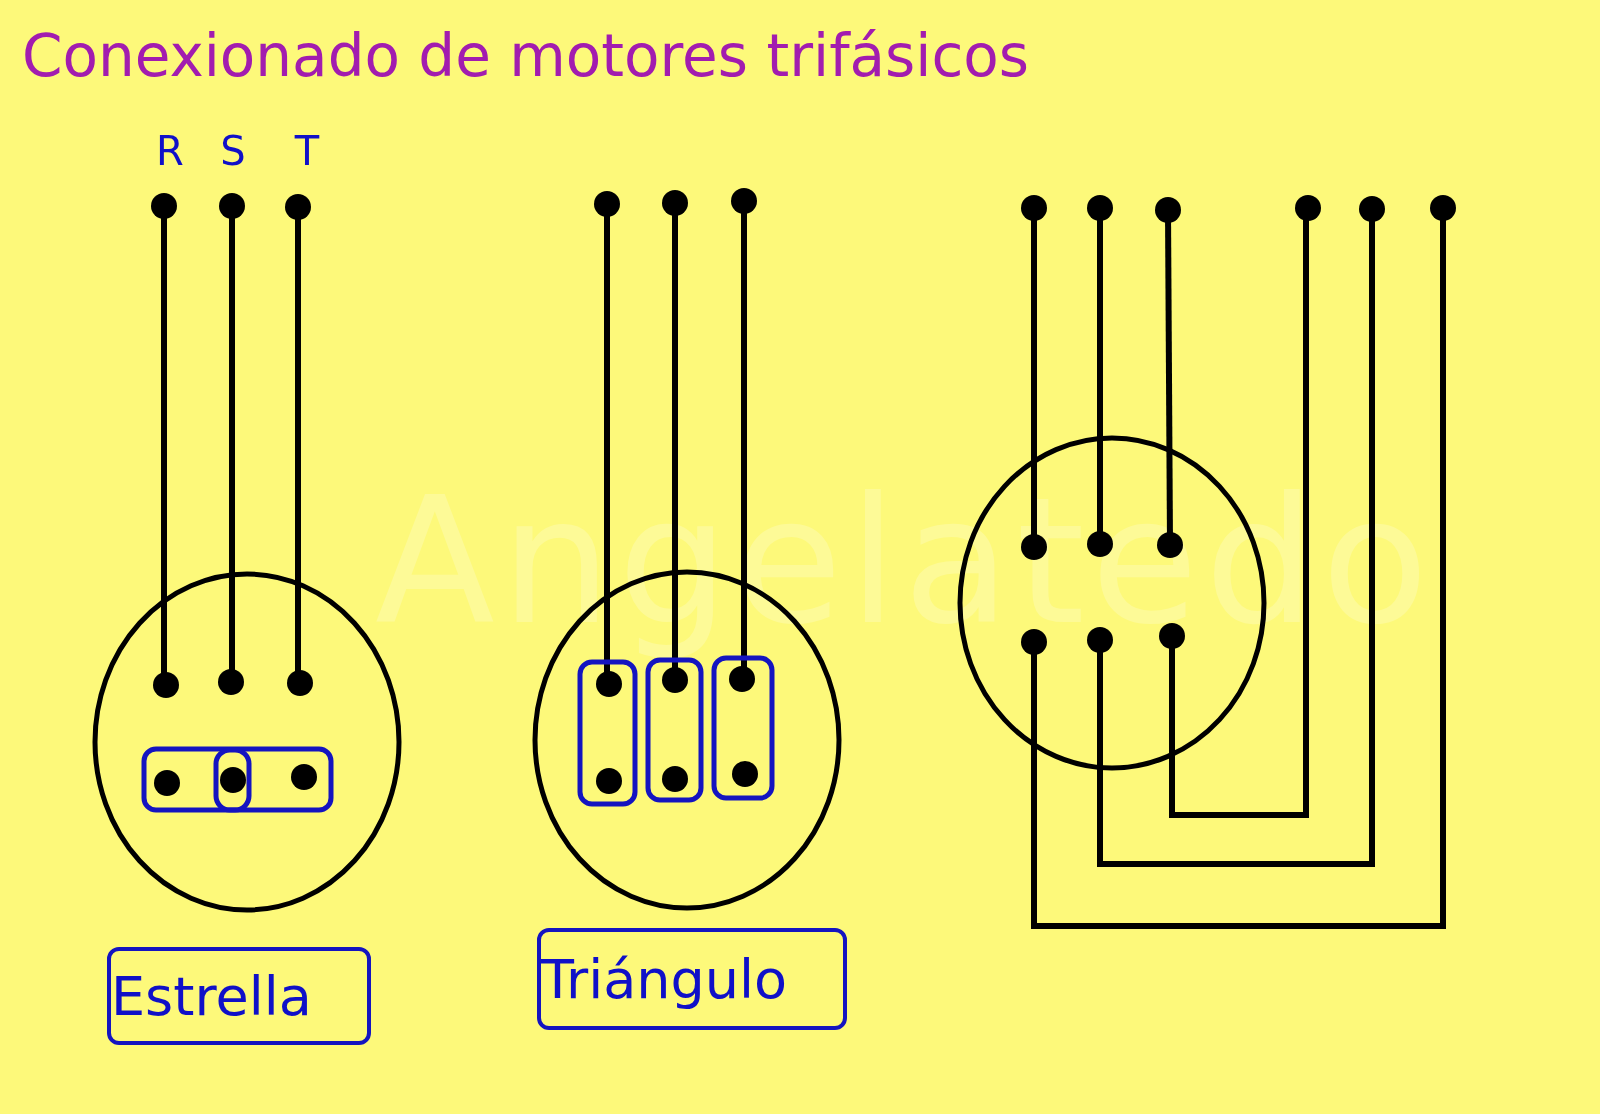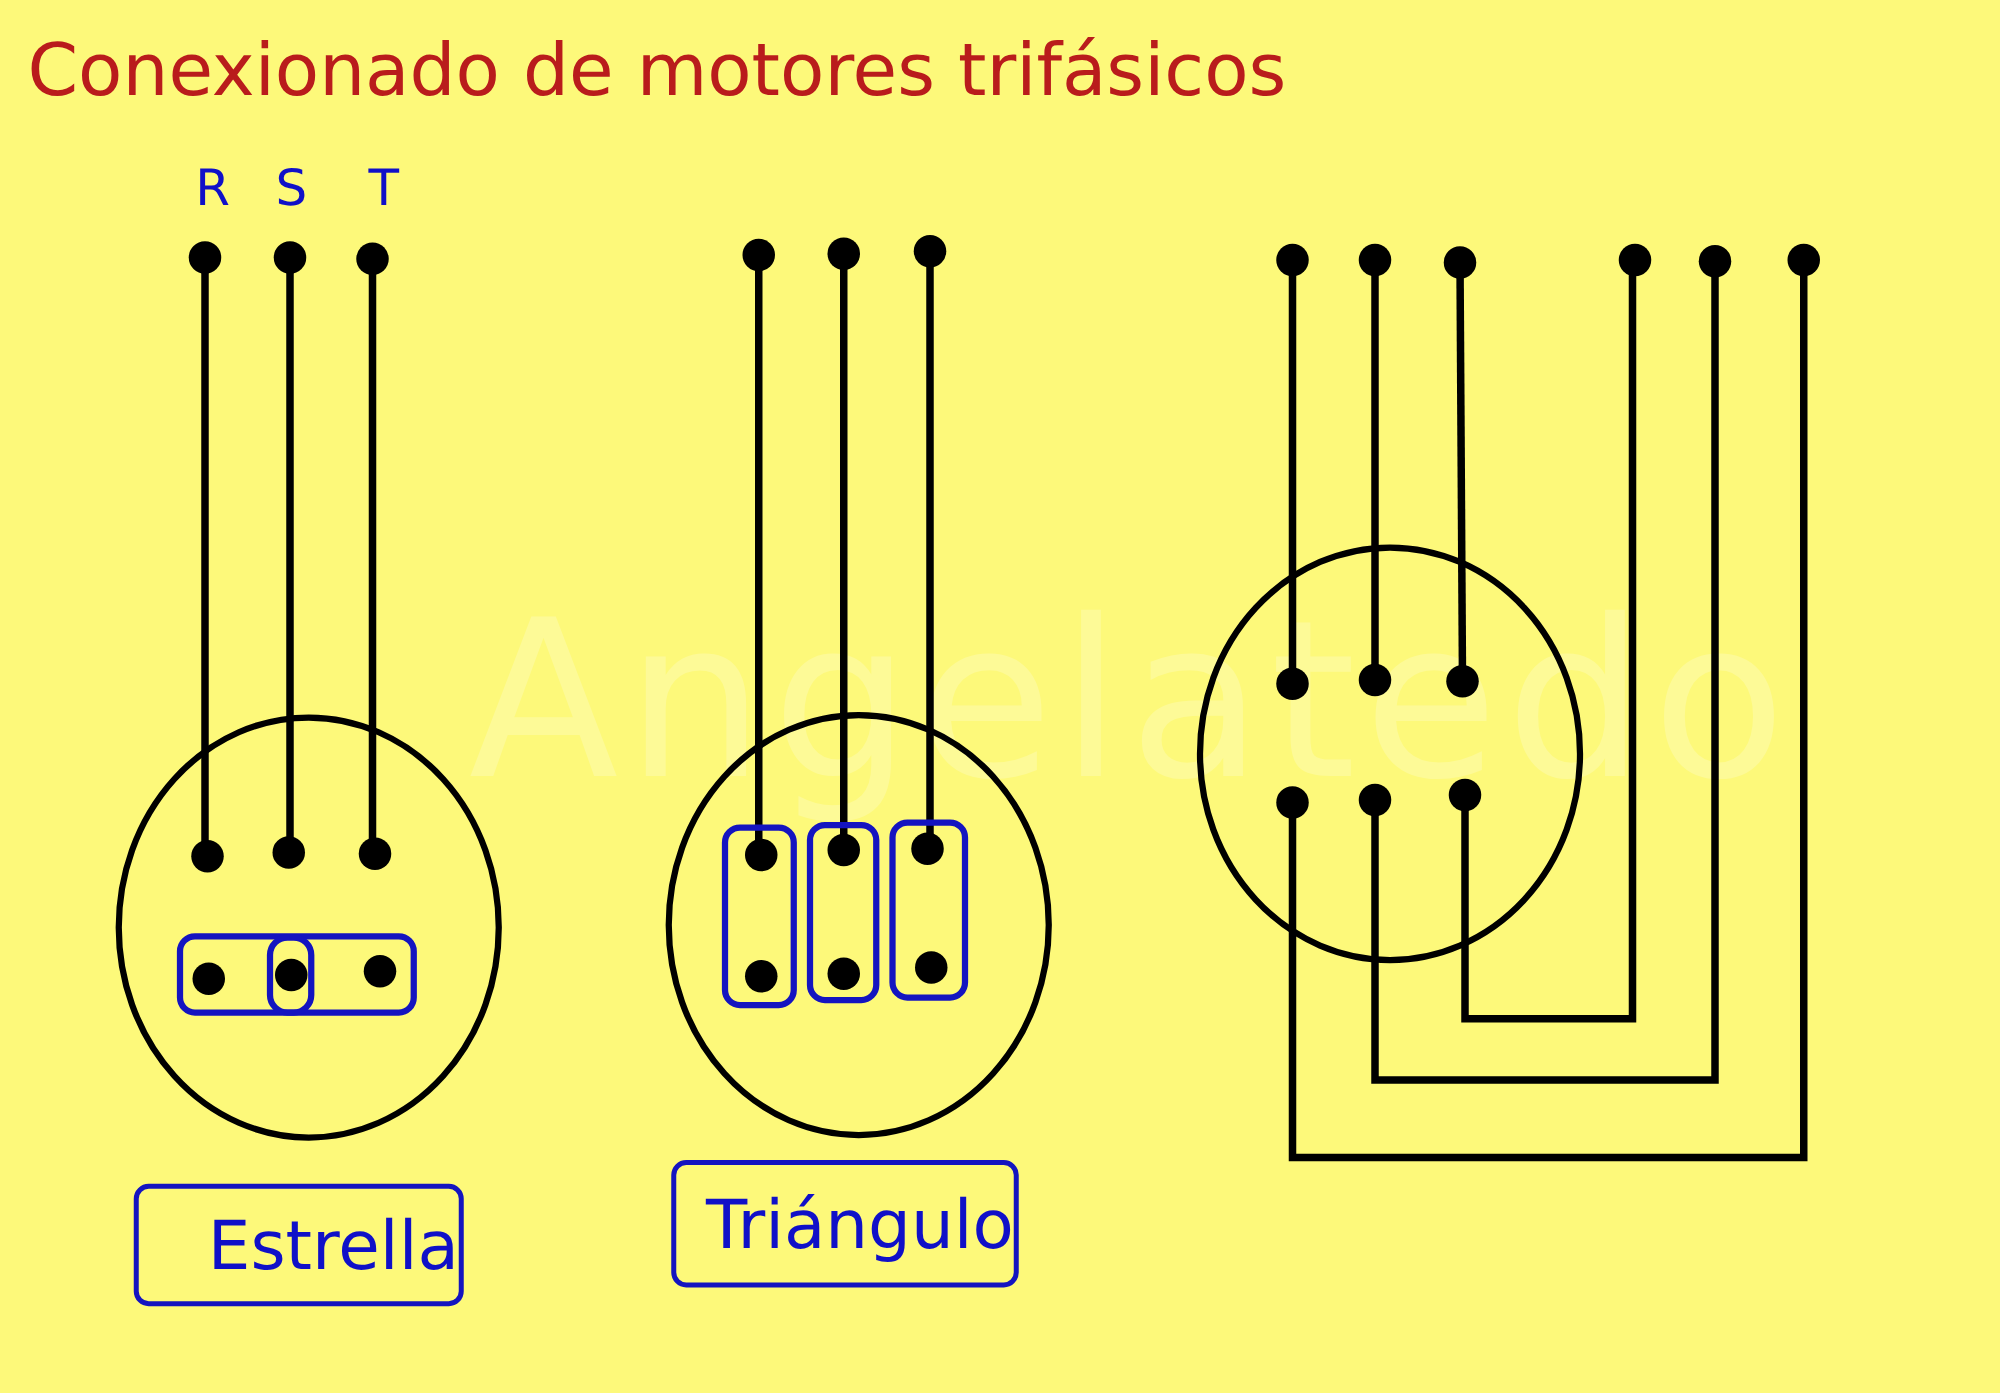--- a/index.html
+++ b/index.html
@@ -4,39 +4,39 @@
 <style>
   html, body { margin: 0; padding: 0; }
   body {
     width: 1600px; height: 1114px; overflow: hidden;
     background: #fdf97a;
     font-family: "DejaVu Sans", "Liberation Sans", sans-serif;
   }
   #canvas { position: absolute; left: 0; top: 0; width: 1600px; height: 1114px; }
   .title {
     position: absolute; left: 22px; top: 22px;
-    font-size: 58px; color: #b91c1c; letter-spacing: 0px;
+    font-size: 58px; color: #a21caf; letter-spacing: 0px;
     font-family: "DejaVu Sans", sans-serif; font-weight: normal;
     white-space: nowrap;
   }
   .phase-label {
     position: absolute; font-size: 40px; color: #1010c8;
     font-family: "DejaVu Sans", sans-serif; transform: translateX(-50%);
   }
   .watermark {
     position: absolute; left: 375px; top: 460px;
     font-size: 175px; color: rgba(255,255,255,0.22);
     font-family: "DejaVu Sans", sans-serif; letter-spacing: 6px;
     white-space: nowrap; pointer-events: none;
   }
   .label-box {
     position: absolute; box-sizing: border-box;
     border: 4px solid #1414c0; border-radius: 12px;
     color: #1010c8; font-family: "DejaVu Sans", sans-serif;
-    display: flex; align-items: center; justify-content: flex-end;
+    display: flex; align-items: center; justify-content: flex-start;
     white-space: nowrap;
   }
   svg line, svg polyline, svg path.wire { stroke: #000; stroke-width: 6; fill: none; stroke-linecap: square; }
   svg ellipse.motor { stroke: #000; stroke-width: 5; fill: none; }
   svg circle.term { fill: #000; }
   svg rect.bridge { stroke: #1414c0; stroke-width: 5; fill: none; }
 </style>
 </head>
 <body>
 
@@ -106,16 +106,16 @@
         <circle class="term" cx="1170" cy="545" r="13"></circle>
         <circle class="term" cx="1034" cy="642" r="13"></circle>
         <circle class="term" cx="1100" cy="640" r="13"></circle>
         <circle class="term" cx="1172" cy="636" r="13"></circle>
       </g>
   </svg>
 
   <div class="label-box" id="lb-0" style="left: 107px; top: 947px; width: 264px; height: 98px; font-size: 54px;">
     <span>Estrella</span>
   </div>
-  <div class="label-box" id="lb-1" style="left: 537px; top: 928px; width: 278px; height: 102px; font-size: 54px;">
+  <div class="label-box" id="lb-1" style="left: 537px; top: 928px; width: 310px; height: 102px; font-size: 54px;">
     <span>Triángulo</span>
   </div>
 </div>
 
 </body></html>

